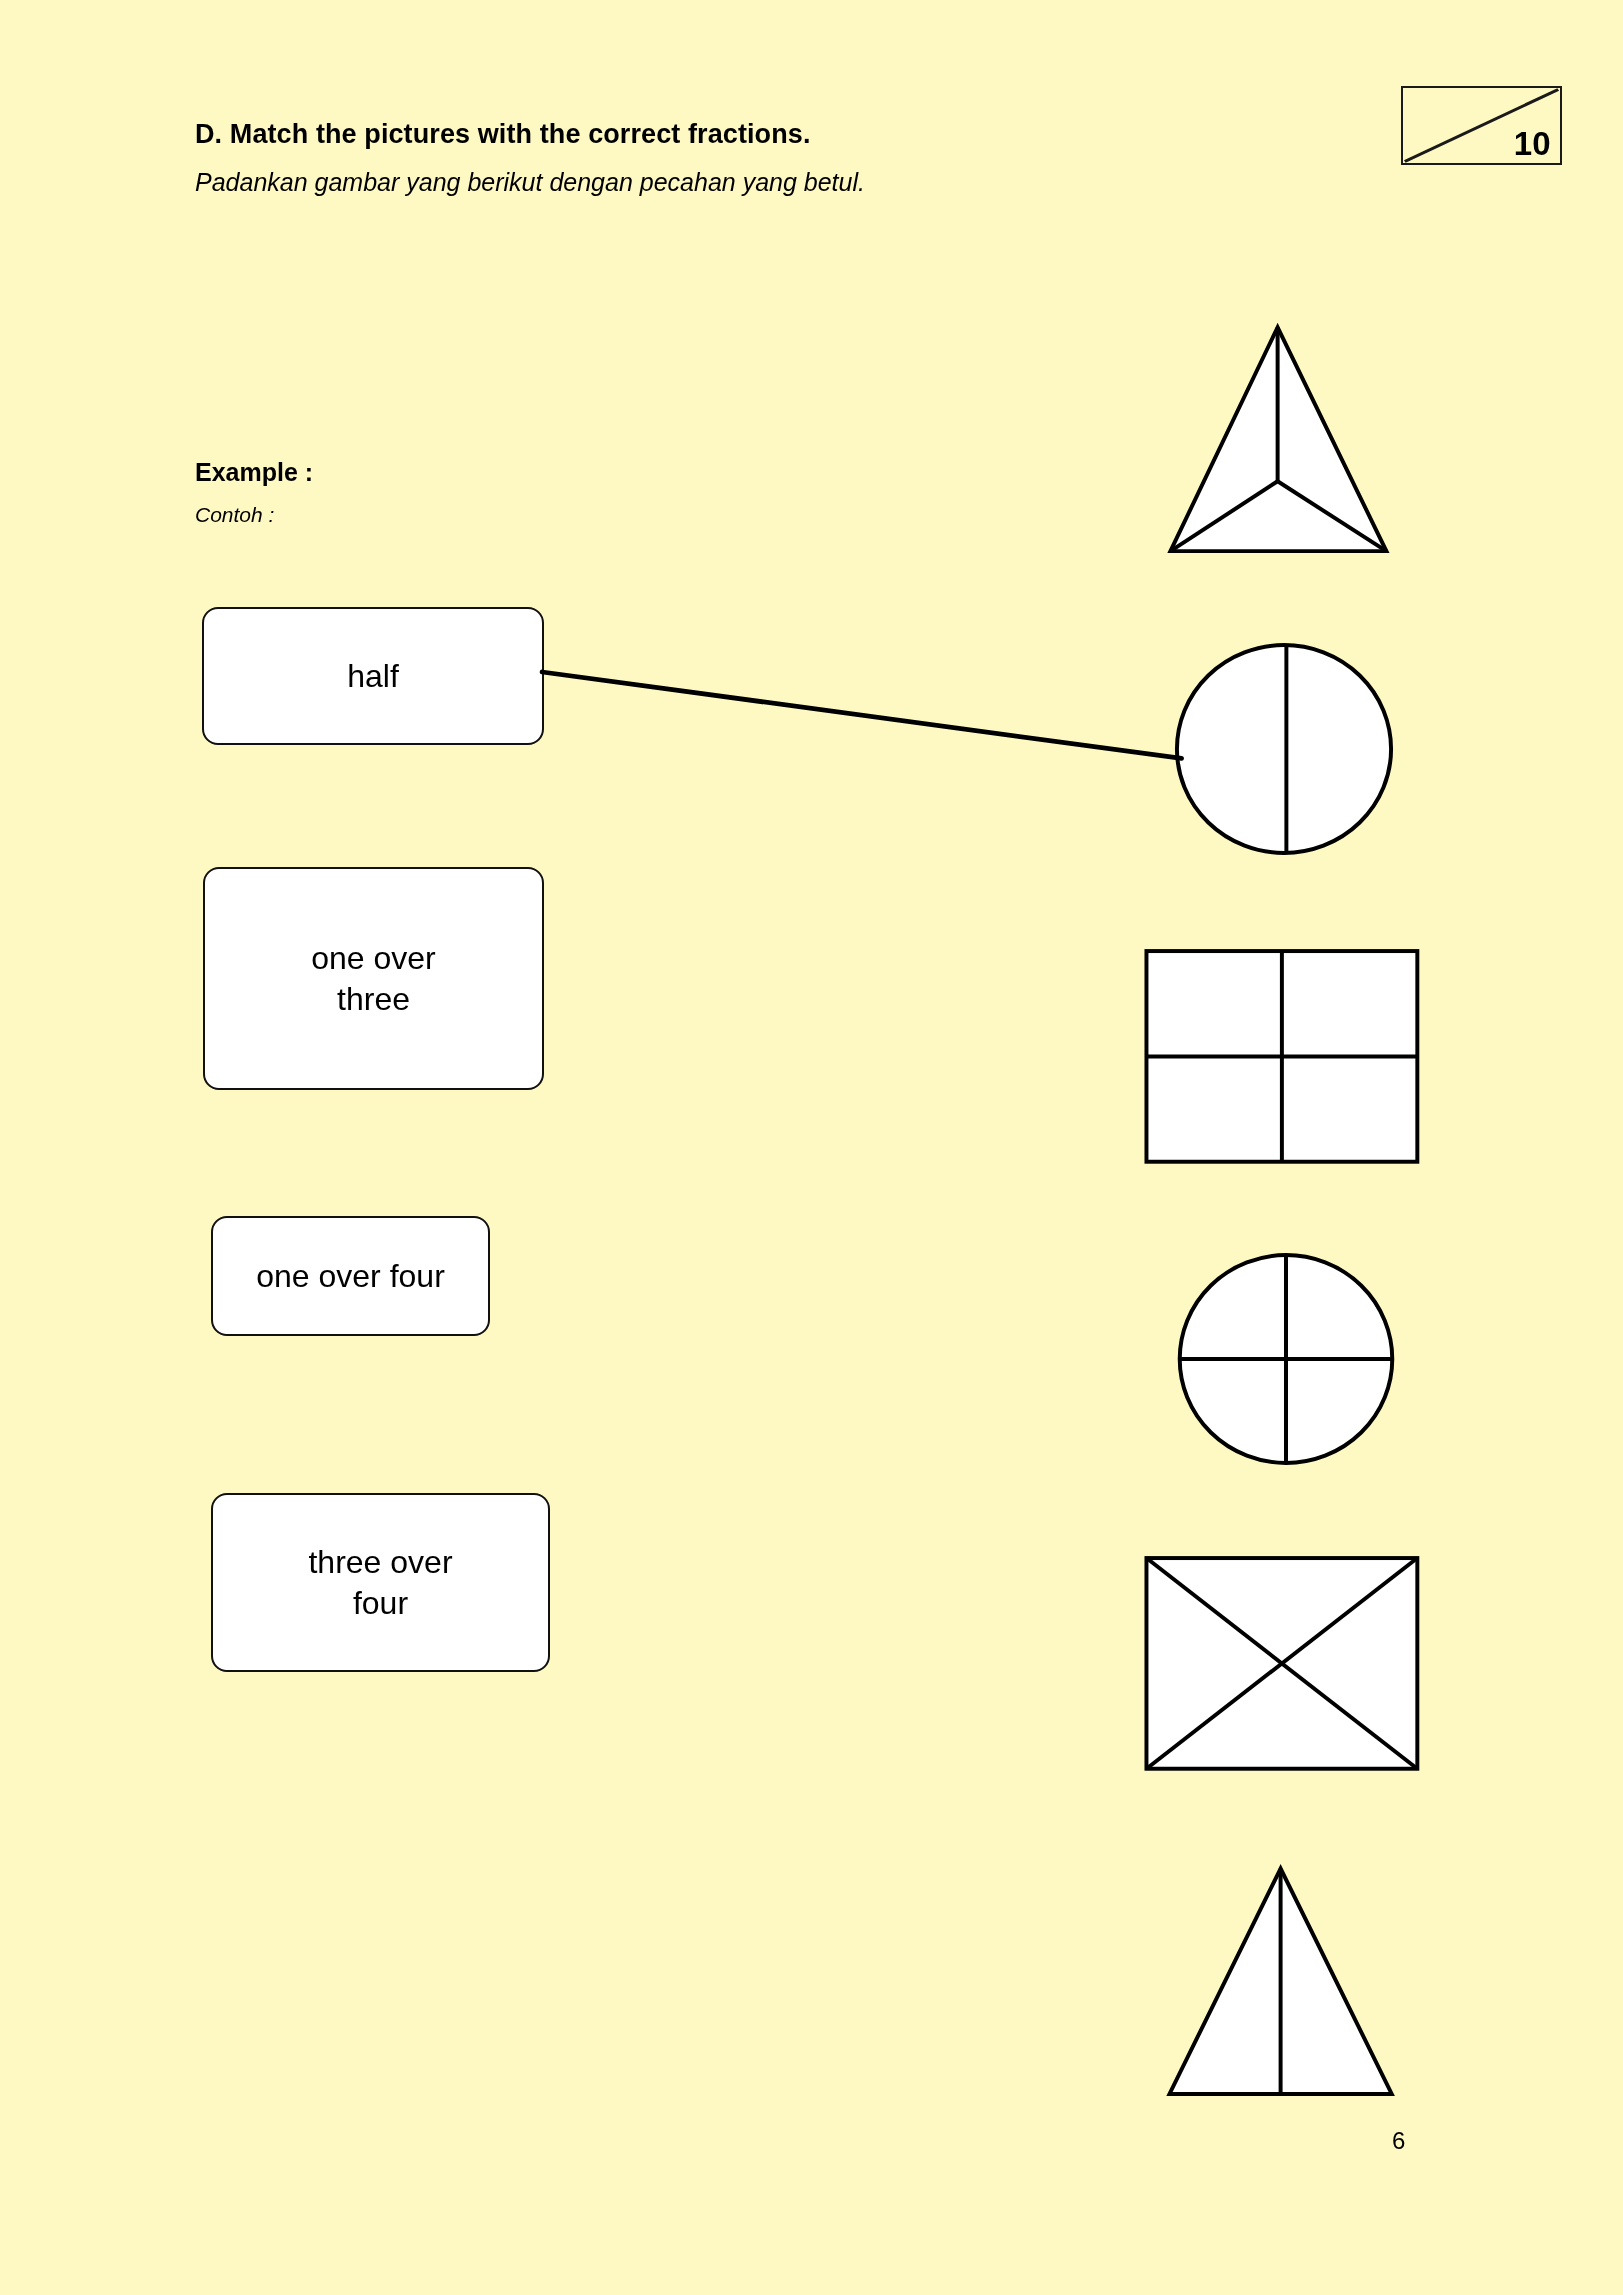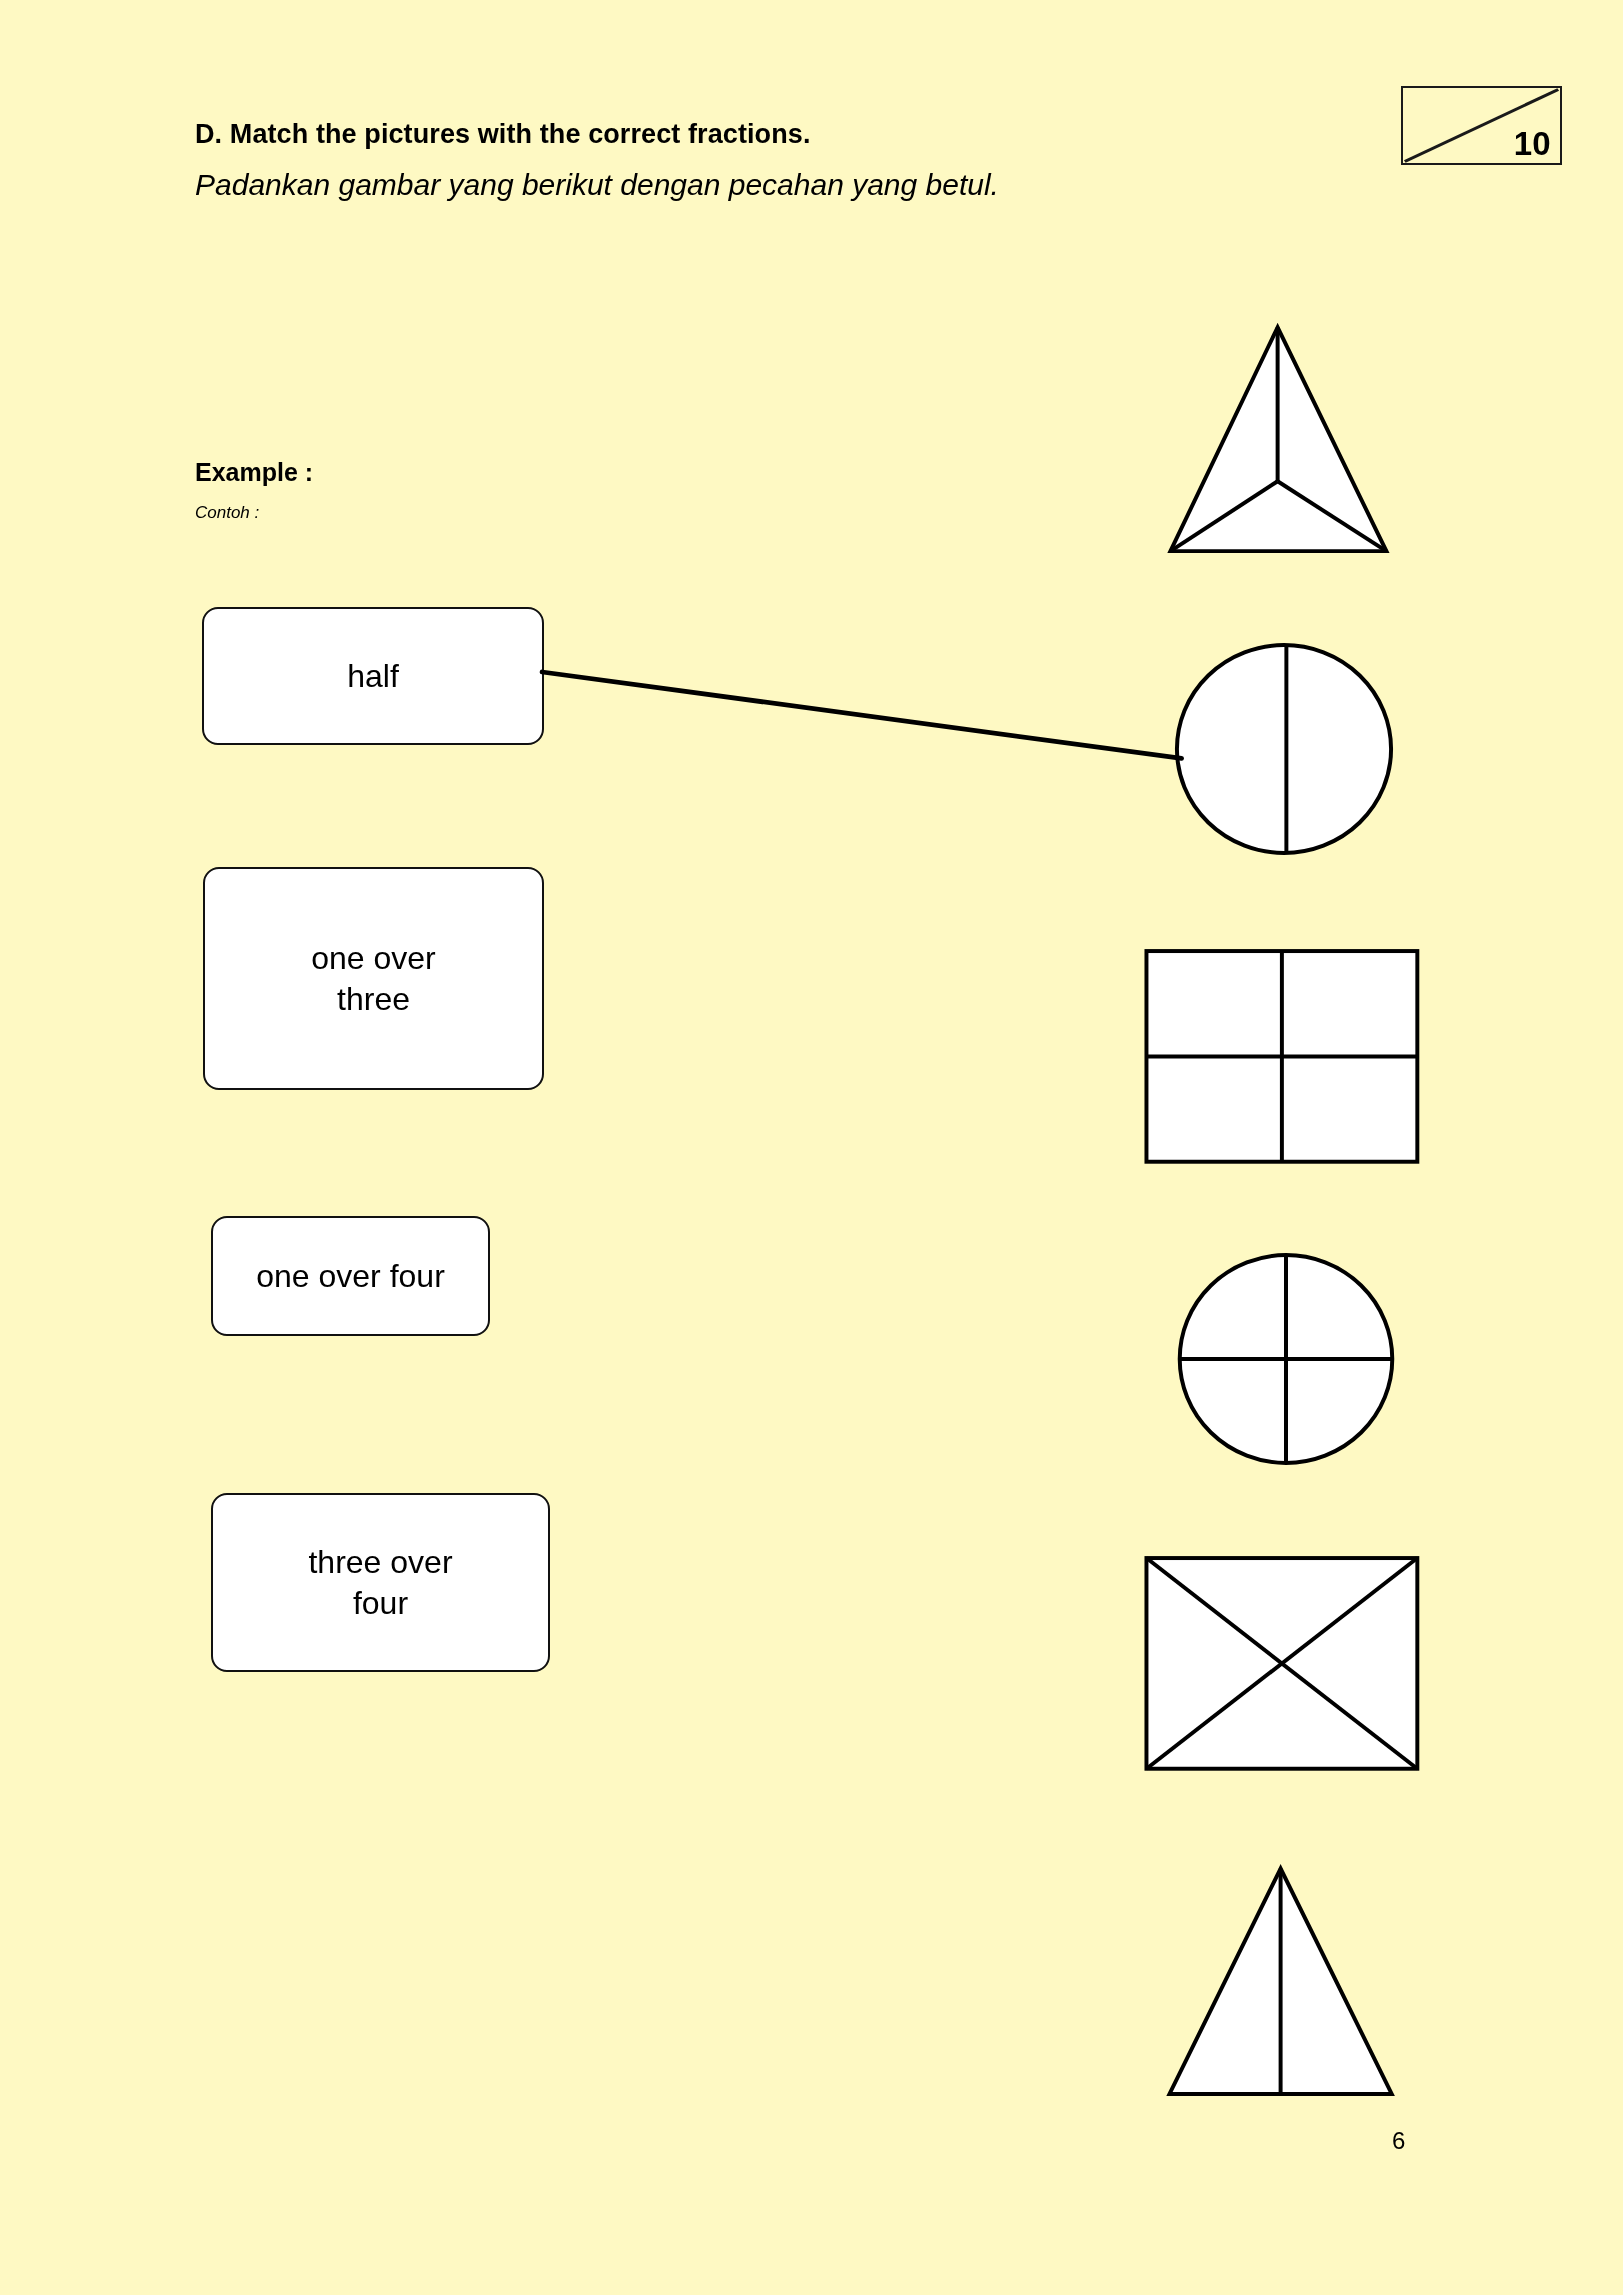--- a/index.html
+++ b/index.html
@@ -29,21 +29,21 @@
     top: 119px;
     font-size: 27px;
     font-weight: bold;
     letter-spacing: 0.1px;
     white-space: nowrap;
   }
   .instruction-ms {
     position: absolute;
     left: 195px;
     top: 168px;
-    font-size: 30px;
+    font-size: 25px;
     font-style: italic;
     white-space: nowrap;
   }
 
   
   .score-box {
     position: absolute;
     left: 1401px;
     top: 86px;
     width: 161px;
@@ -74,21 +74,21 @@
     left: 195px;
     top: 458px;
     font-size: 25px;
     font-weight: bold;
     white-space: nowrap;
   }
   .example-ms {
     position: absolute;
     left: 195px;
     top: 503px;
-    font-size: 17px;
+    font-size: 21px;
     font-style: italic;
     white-space: nowrap;
   }
 
   
   .card {
     position: absolute;
     border: 2.4px solid #111111;
     border-radius: 16px;
     box-sizing: border-box;

